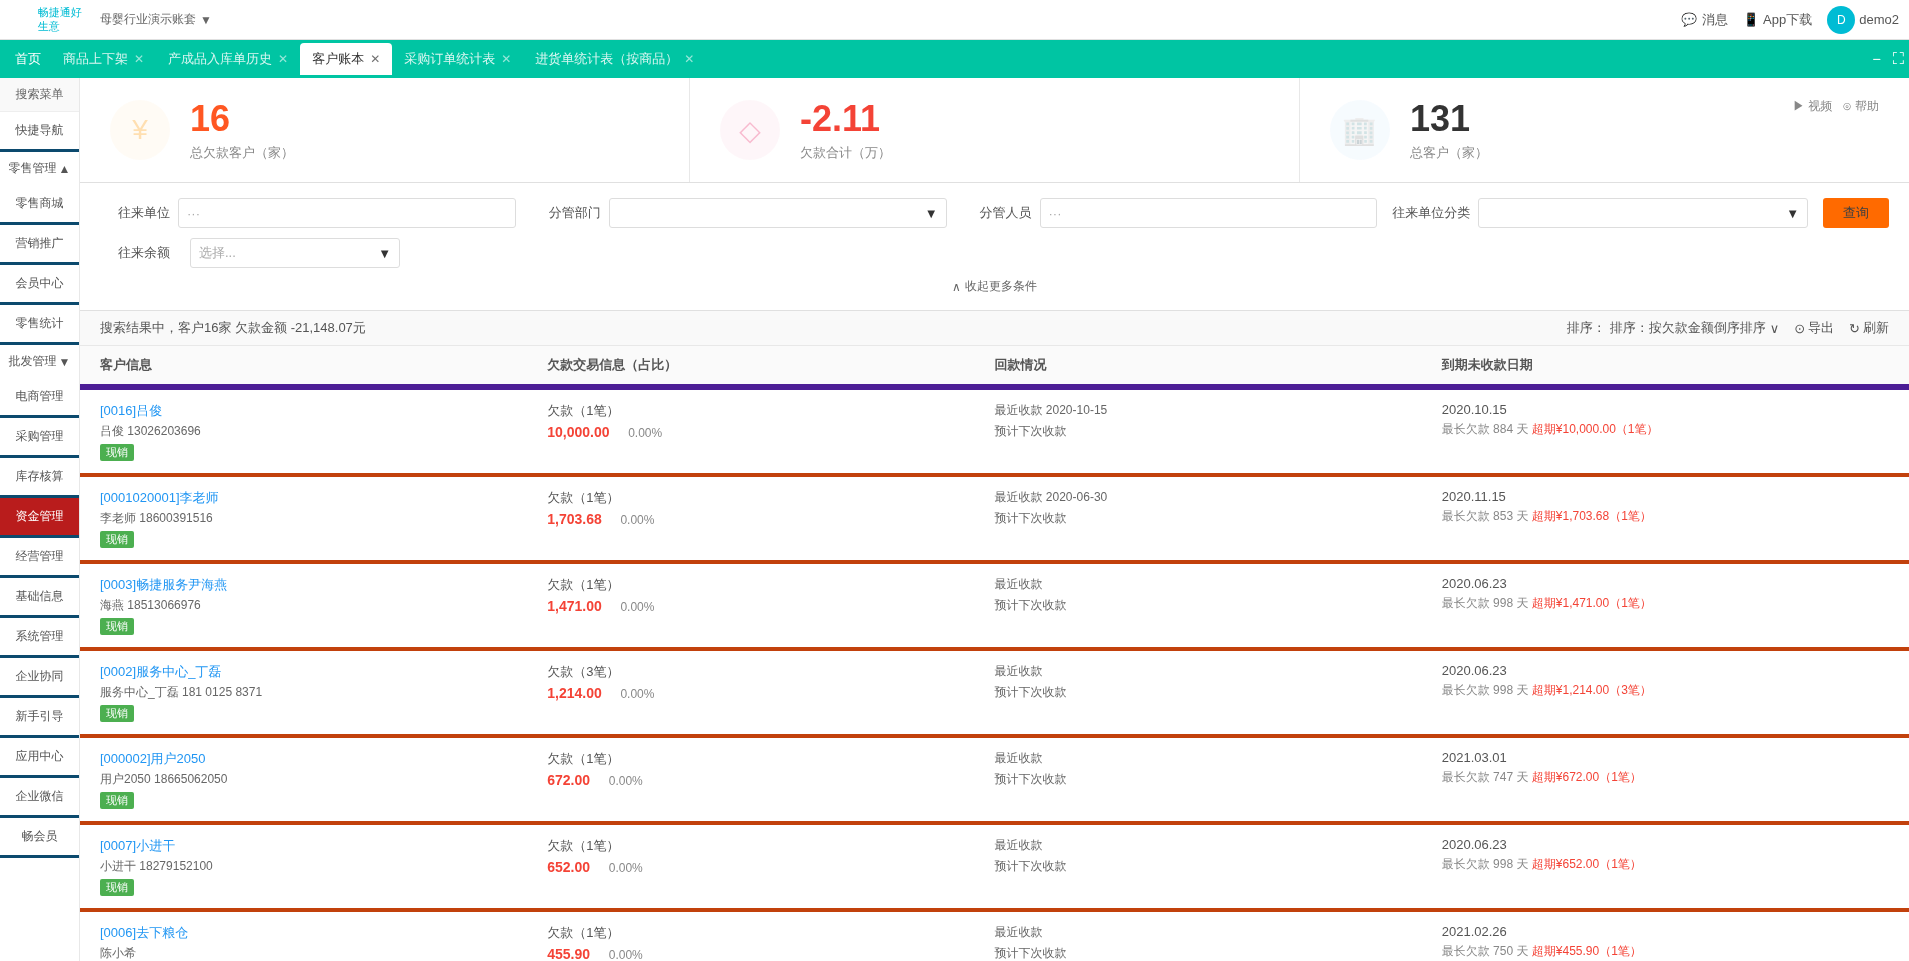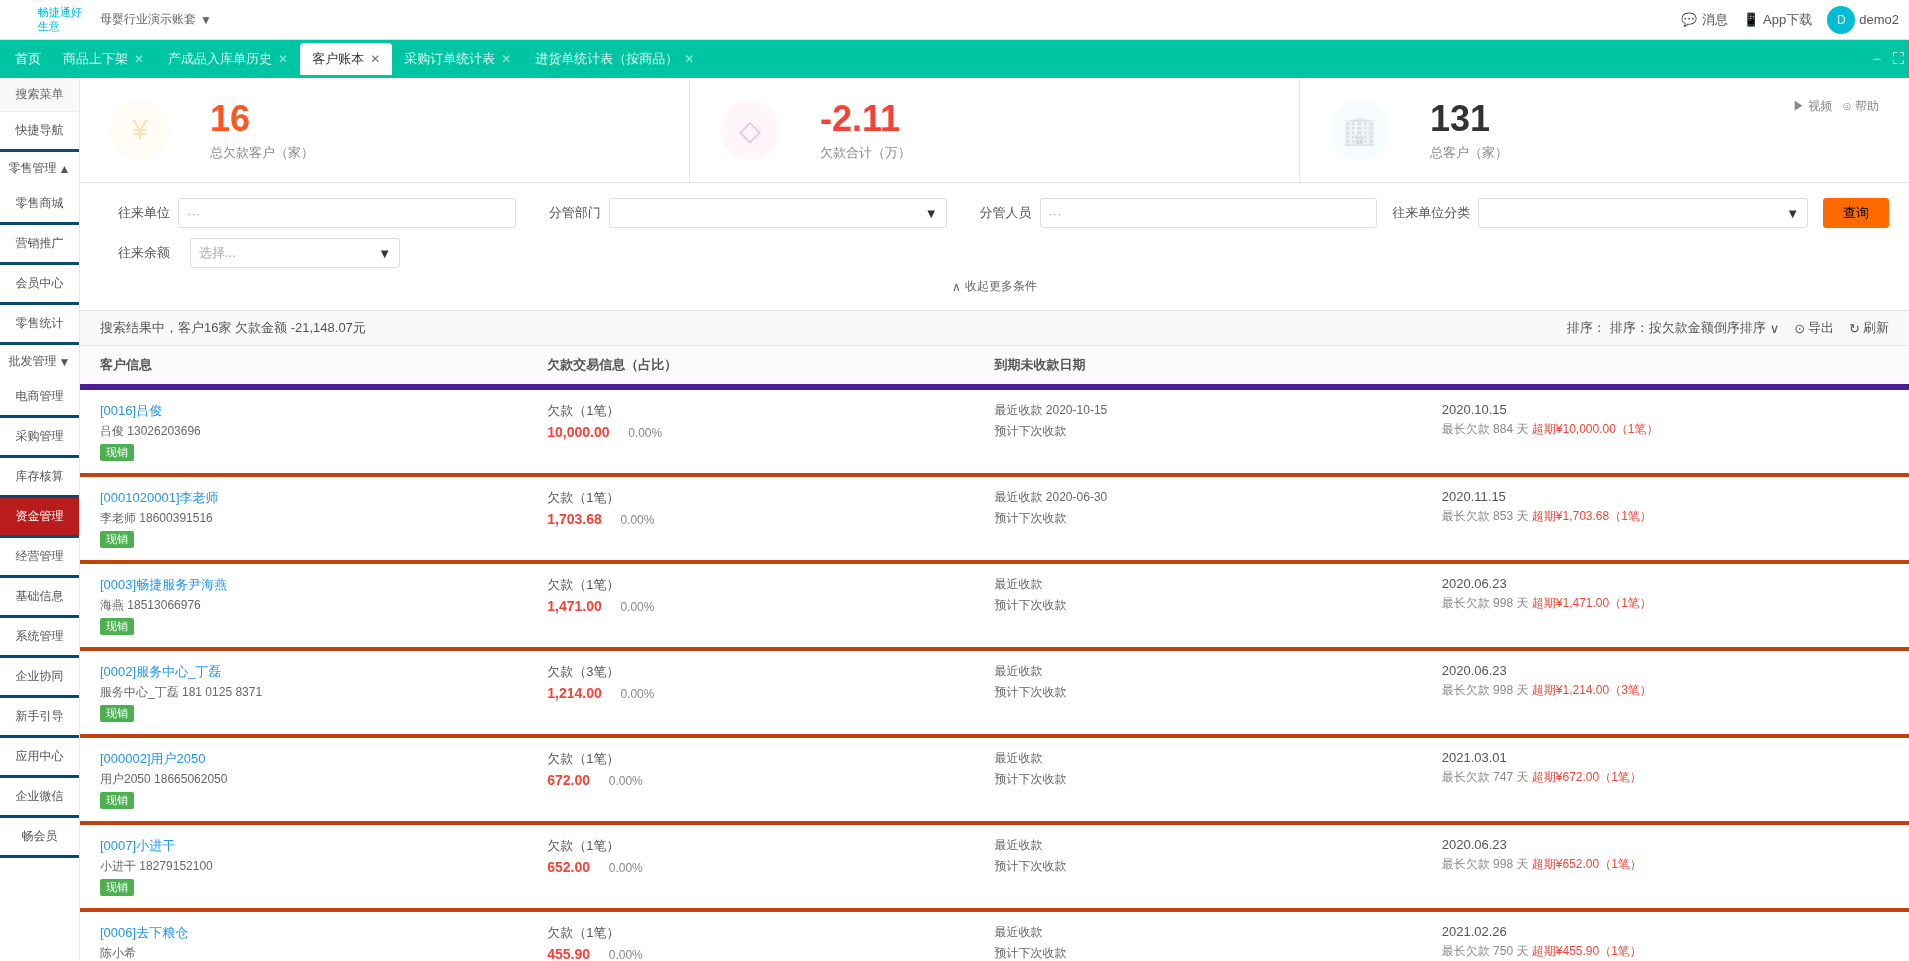--- a/index.html
+++ b/index.html
@@ -37,36 +37,36 @@
     .content-area { flex: 1; overflow-y: auto; background: #f5f5f5; }
 
     
     .summary-cards { display: flex; background: #fff; border-bottom: 1px solid #e0e0e0; }
     .summary-card { flex: 1; display: flex; align-items: center; padding: 20px 30px; border-right: 1px solid #e8e8e8; }
     .summary-card:last-child { border-right: none; }
     .card-icon { width: 60px; height: 60px; border-radius: 50%; display: flex; align-items: center; justify-content: center; margin-right: 20px; font-size: 28px; opacity: 0.3; }
     .card-icon.orange { background: #fff3e0; color: #ff9800; }
     .card-icon.pink { background: #fce4ec; color: #e91e63; }
     .card-icon.blue { background: #e3f2fd; color: #2196f3; }
-    .card-content { flex: 1; margin-left: 20px; }
+    .card-content { flex: 1; }
     .card-number { font-size: 36px; font-weight: bold; }
     .card-number.orange { color: #ff5722; }
     .card-number.red { color: #f44336; }
     .card-number.dark { color: #333; font-weight: 900; }
     .card-label { font-size: 13px; color: #888; margin-top: 4px; }
     .card-top-right { align-self: flex-start; margin-left: auto; font-size: 12px; color: #888; display: flex; gap: 10px; }
 
     
     .filter-area { background: #fff; padding: 15px 20px; border-bottom: 1px solid #e0e0e0; }
     .filter-row { display: flex; align-items: center; gap: 15px; margin-bottom: 10px; }
     .filter-item { display: flex; align-items: center; gap: 8px; flex: 1; }
     .filter-label { font-size: 13px; color: #555; white-space: nowrap; min-width: 70px; text-align: right; }
     .filter-input { flex: 1; border: 1px solid #ddd; border-radius: 3px; padding: 5px 8px; font-size: 13px; color: #333; display: flex; align-items: center; justify-content: space-between; height: 30px; }
     .filter-input .dots { color: #aaa; }
-    .search-btn { background: #ff6a00; color: #000000; border: none; padding: 6px 20px; border-radius: 3px; font-size: 13px; cursor: pointer; white-space: nowrap; }
+    .search-btn { background: #ff6a00; color: #404040; border: none; padding: 6px 20px; border-radius: 3px; font-size: 13px; cursor: pointer; white-space: nowrap; }
     .collapse-row { display: flex; justify-content: center; margin-top: 5px; }
     .collapse-btn { font-size: 12px; color: #666; cursor: pointer; display: flex; align-items: center; gap: 4px; }
 
     
     .result-bar { display: flex; align-items: center; justify-content: space-between; padding: 8px 20px; background: #f9f9f9; border-bottom: 1px solid #e8e8e8; font-size: 13px; }
     .result-text { color: #555; }
     .result-actions { display: flex; align-items: center; gap: 15px; font-size: 13px; color: #555; }
     .sort-select { display: flex; align-items: center; gap: 4px; cursor: pointer; }
     .action-btn { cursor: pointer; display: flex; align-items: center; gap: 3px; color: #555; }
 
@@ -311,20 +311,21 @@
           <span>↻</span>
           <span>刷新</span>
         </div>
       </div>
     </div>
 
     <div class="table-area">
       <div class="table-header">
         <span>客户信息</span>
         <span>欠款交易信息（占比）</span>
+        <span>回款情况</span>
         <span>到期未收款日期</span>
       </div>
 
       <div class="table-row">
         <div>
           <a class="customer-name">[0016]吕俊</a>
           <div class="customer-phone">吕俊  13026203696</div>
           <span class="status-badge">现销</span>
         </div>
         <div>

